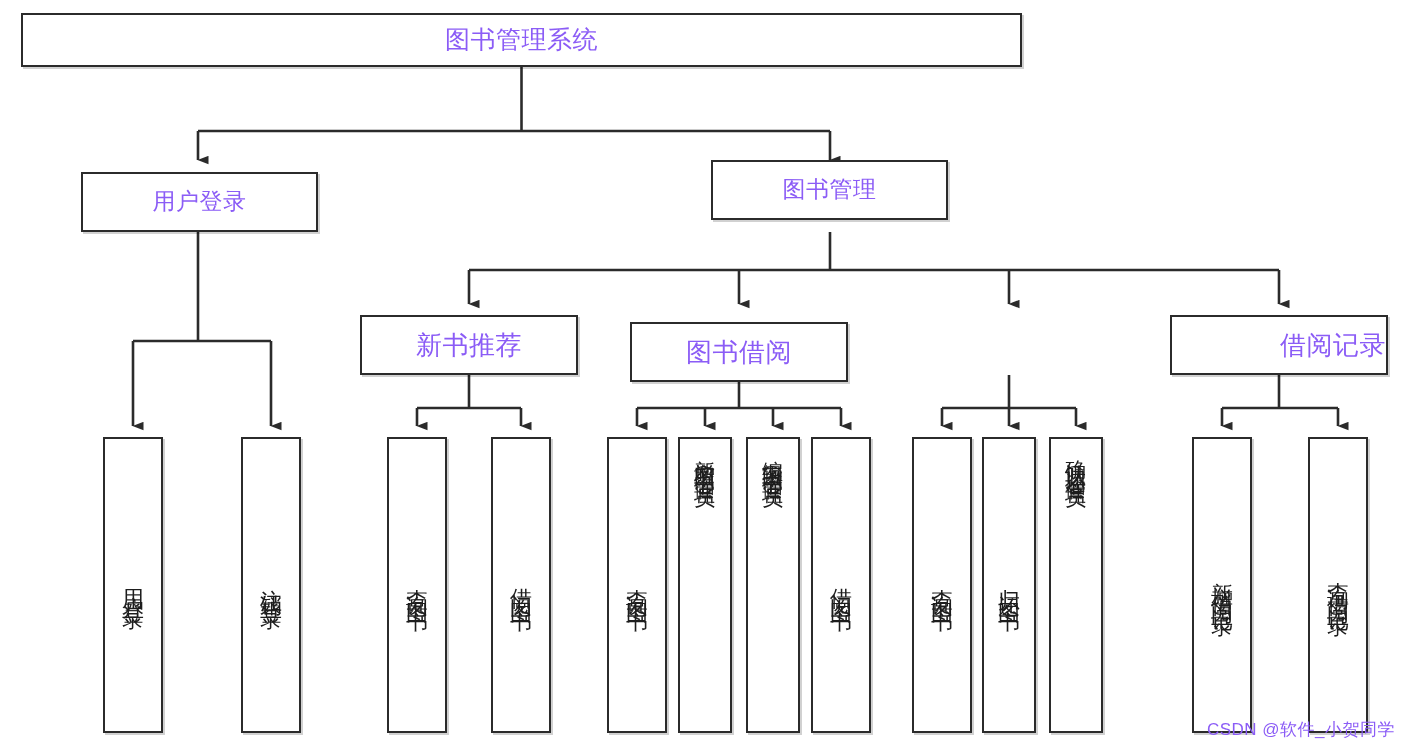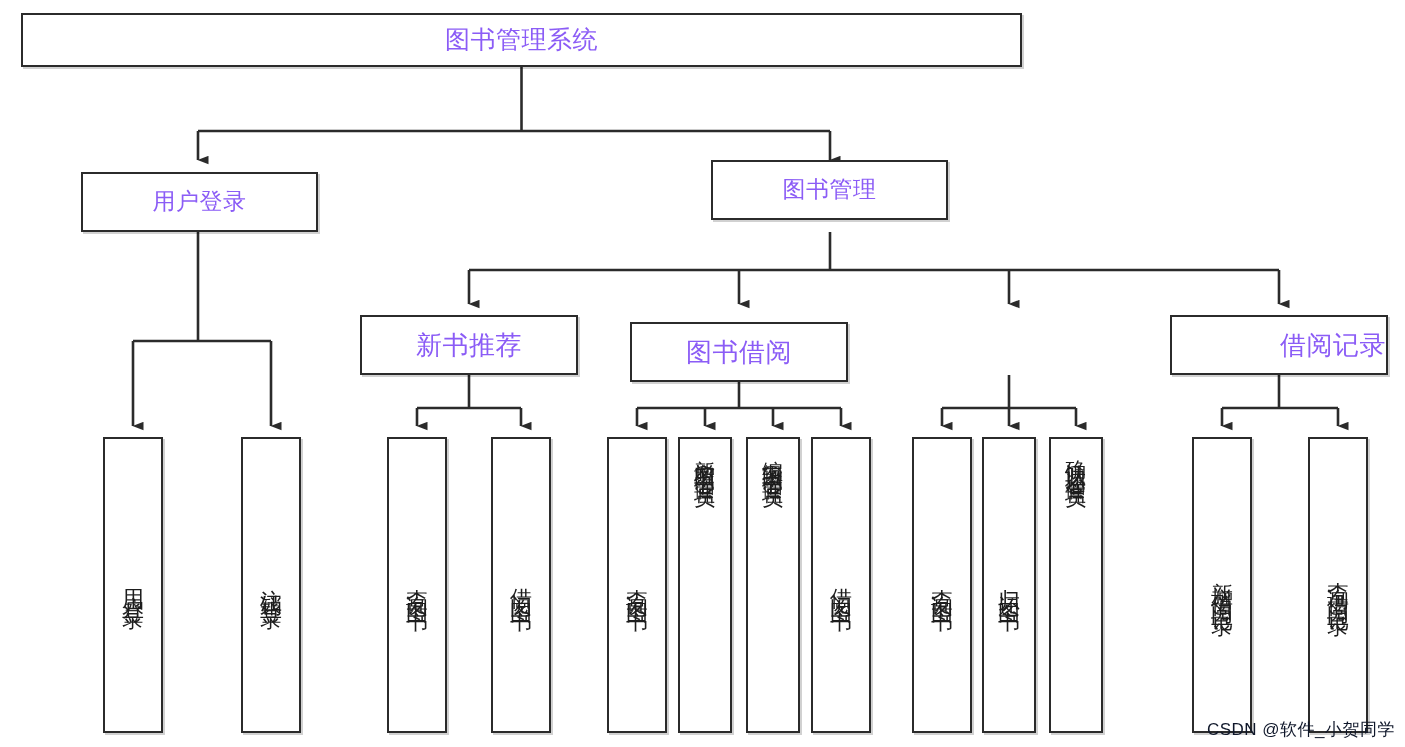--- a/index.html
+++ b/index.html
@@ -67,21 +67,21 @@
   }
   .leaf-box.narrow .node-label-v {
     font-size: 21px;
     letter-spacing: 4px;
   }
   #watermark {
     position: absolute;
     right: 10px;
     bottom: 6px;
     font-size: 17px;
-    color: #0f172a;
+    color: #8b5cf6;
     white-space: nowrap;
     letter-spacing: 0.5px;
     pointer-events: none;
   }
 </style>
 </head>
 <body>
 
 <div id="diagram-root">
 

